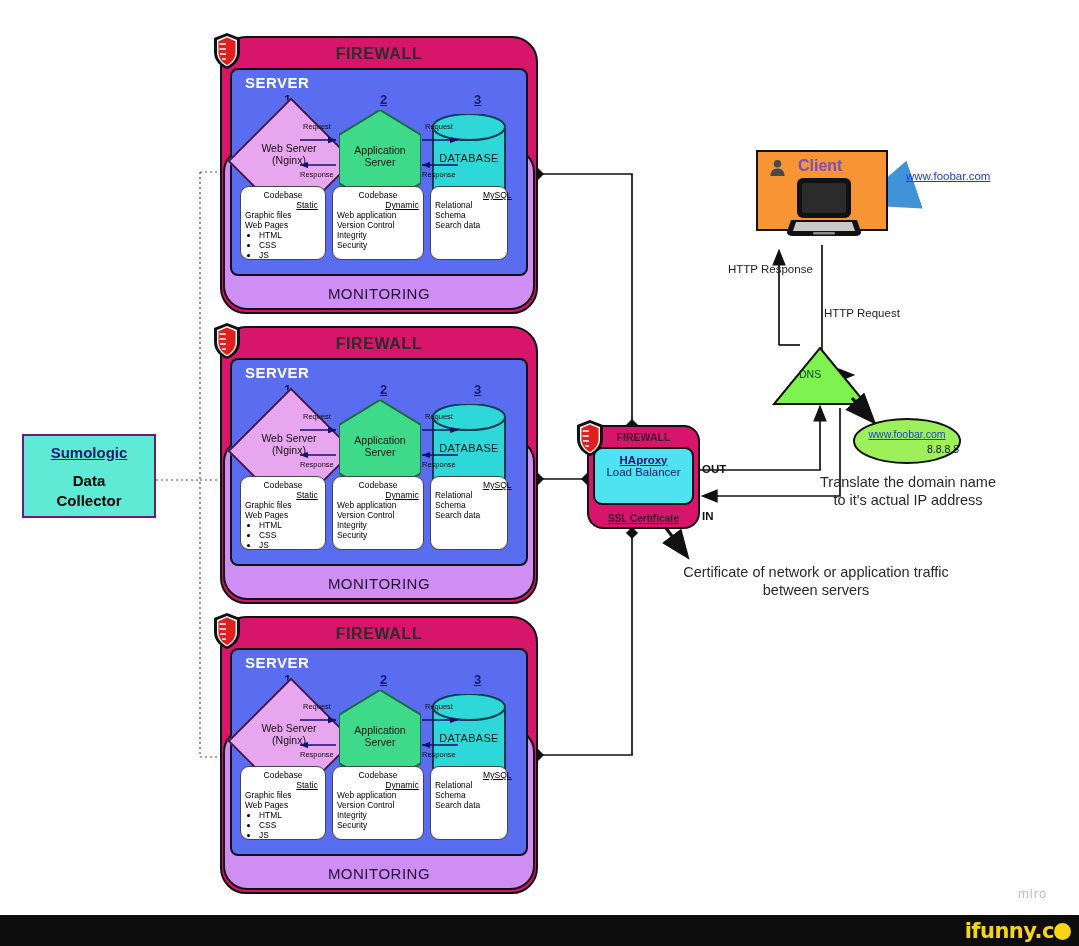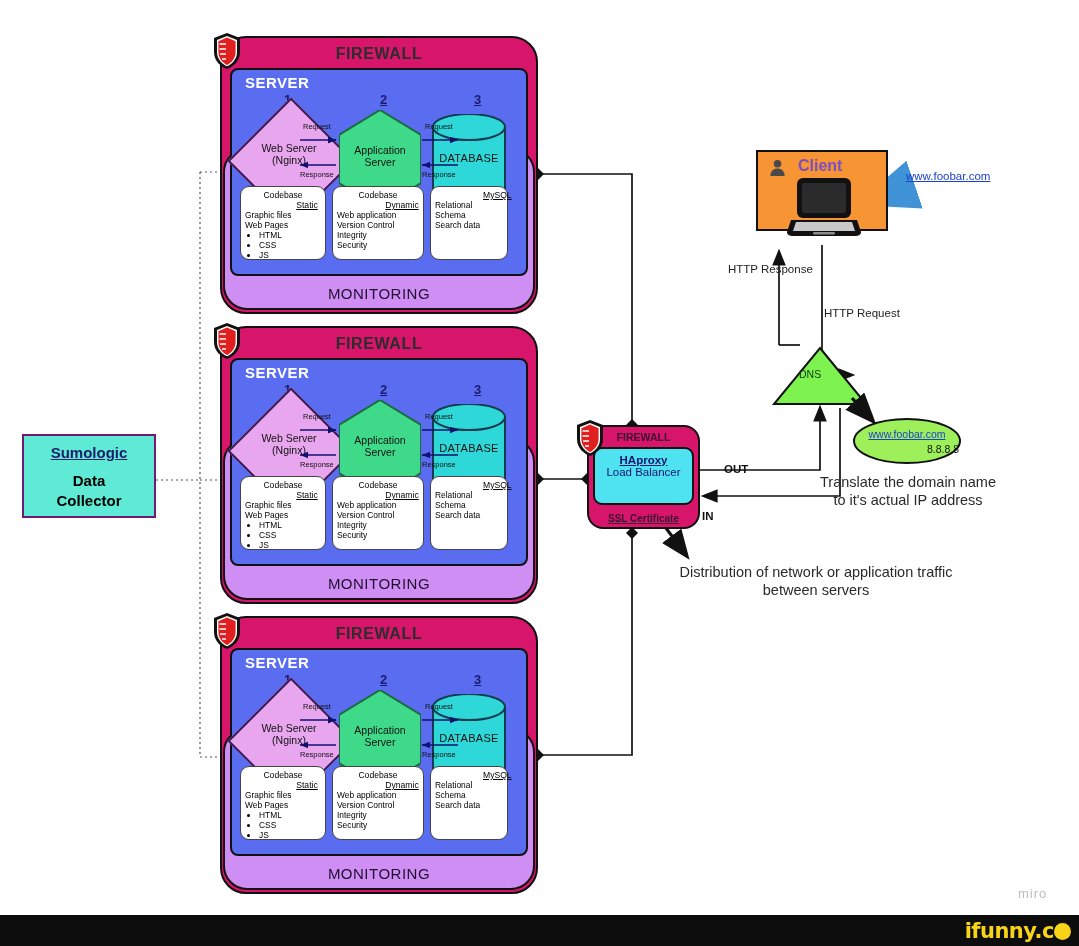--- a/index.html
+++ b/index.html
@@ -434,24 +434,24 @@
       <path d="M15,5.6 L23.6,9.2 L23.6,20 C23.6,26.6 19,31.2 15,32.9 z" fill="#e02020"></path>
       <path d="M15,5.6 L6.4,9.2 L6.4,20 C6.4,26.6 11,31.2 15,32.9 z" fill="#e02020"></path>
       <g stroke="#fff" stroke-width="1.5">
         <path d="M7.5,12 L14,12"></path>
           <path d="M7.5,17 L14,17"></path>
           <path d="M8,22 L14,22"></path>
           <path d="M10,27 L14,27"></path>
       </g>
     </svg>
   </div>
-  <div class="io-lab" style="left:724px;top:463px;">OUT</div>
+  <div class="io-lab" style="left:702px;top:463px;">OUT</div>
   <div class="io-lab" style="left:702px;top:510px;">IN</div>
   <div class="note" style="left:650px;top:563px;width:332px;">
-    <div>Distribution of network or application traffic</div>
+    <div>Certificate of network or application traffic</div>
     <div>between servers</div>
   </div>
 
   <div id="client-box">
     <svg style="position:absolute;left:10px;top:6px;width:19px;height:19px;" viewBox="0 0 20 20">
       <circle cx="10" cy="6" r="4" fill="#4a4a4a"></circle>
       <path d="M2.5,19 C2.5,13.5 6,11 10,11 C14,11 17.5,13.5 17.5,19 z" fill="#4a4a4a"></path>
     </svg>
     <div id="client-label">Client</div>
     <svg style="position:absolute;left:29px;top:24px;width:74px;height:62px;" viewBox="0 0 74 62">

